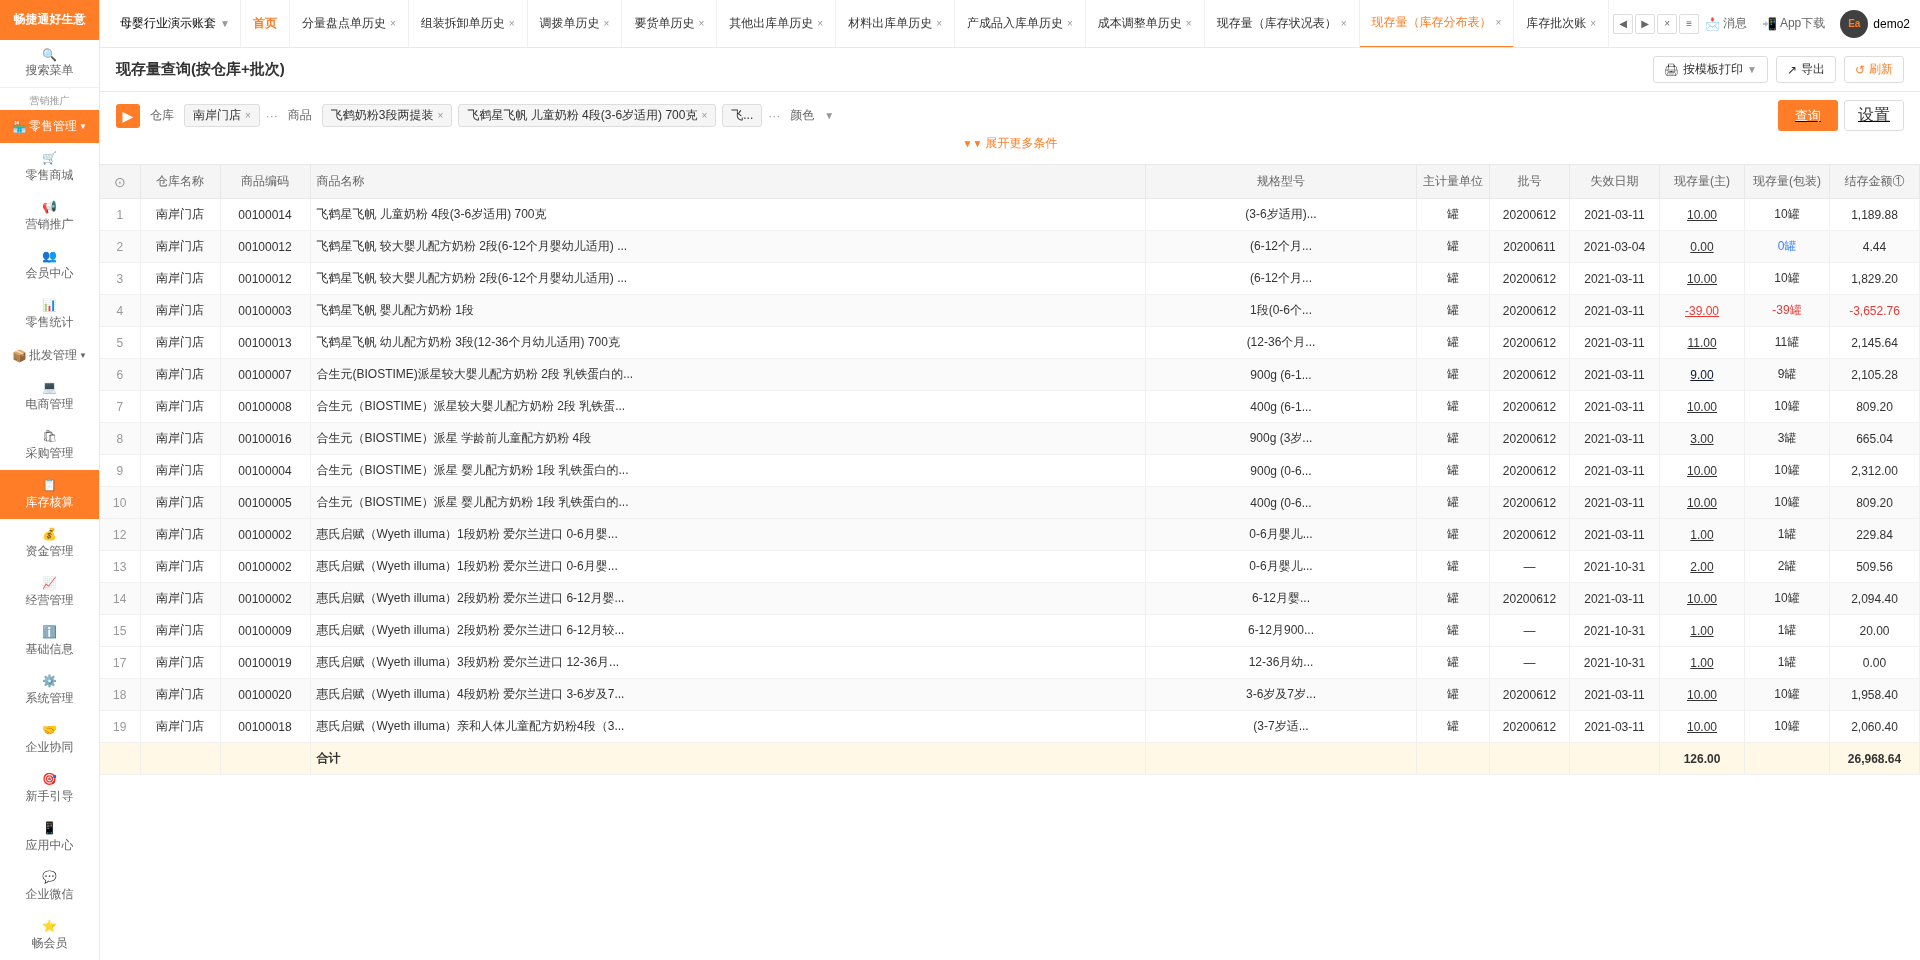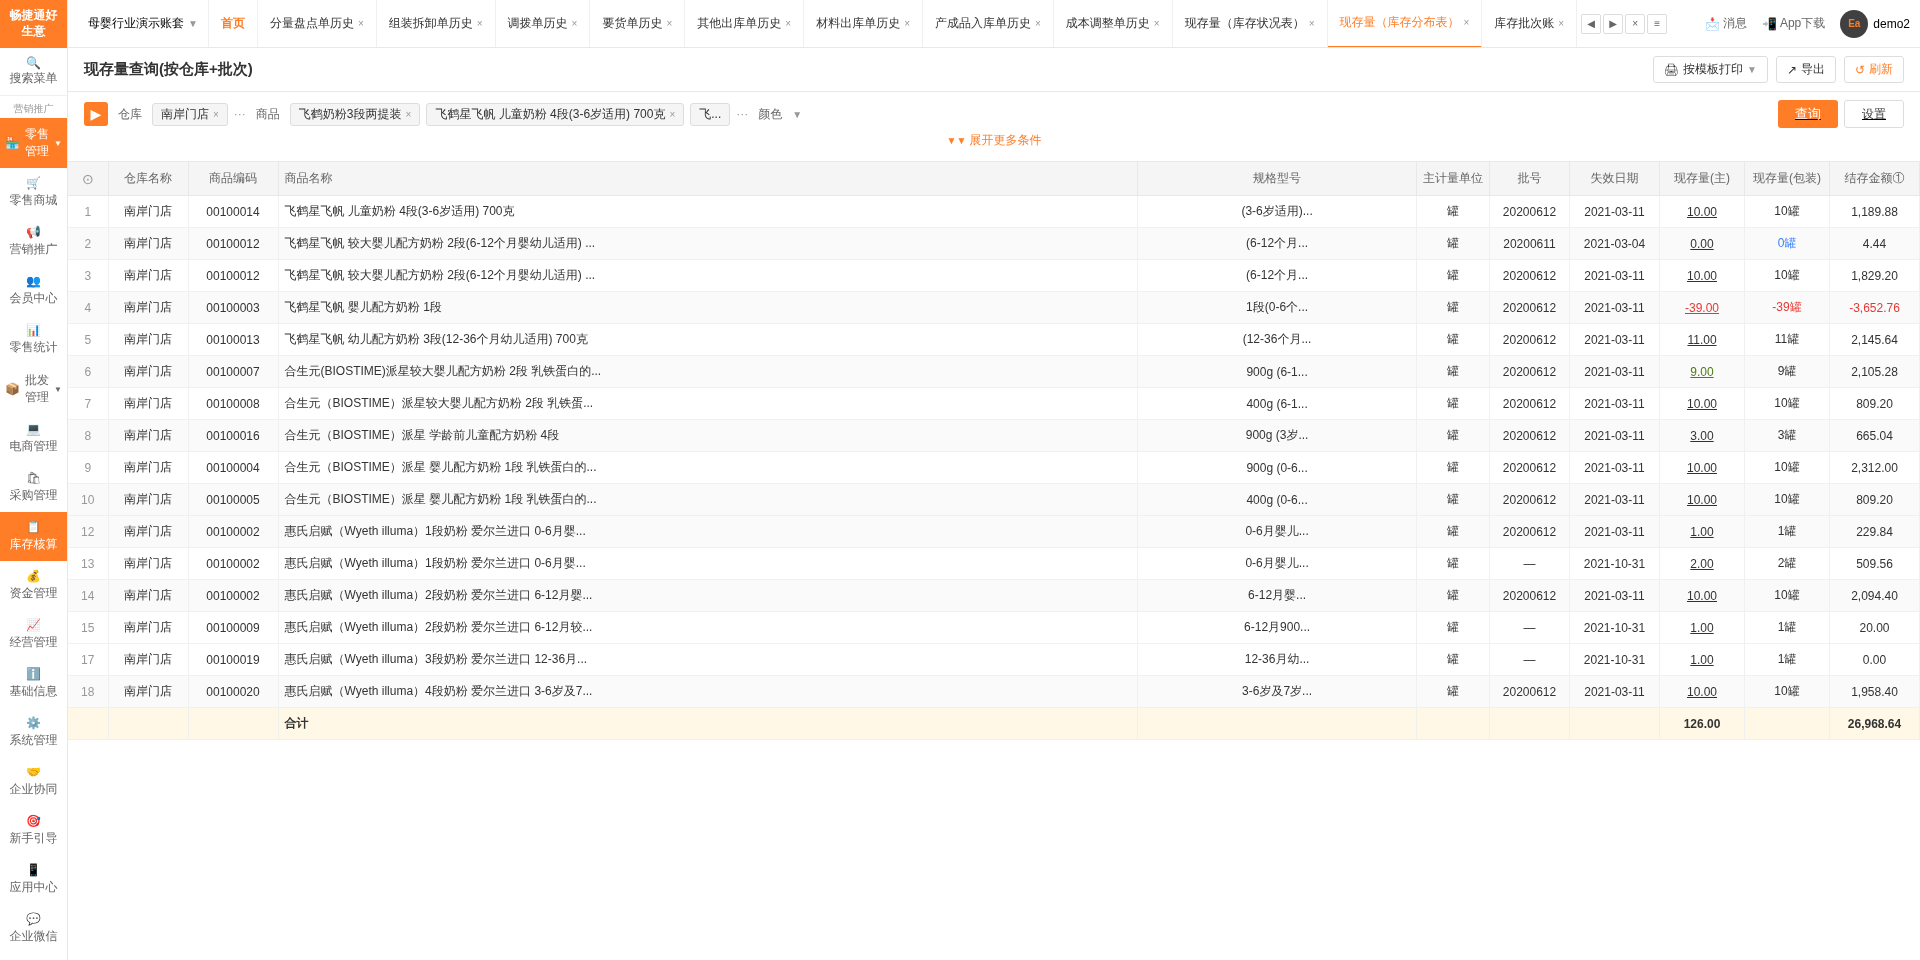--- a/index.html
+++ b/index.html
@@ -1,19 +1,19 @@
 <!DOCTYPE html>
 <html><head>
   <meta charset="utf-8">
   <style>
     * { box-sizing: border-box; margin: 0; padding: 0; font-family: 'Microsoft YaHei', Arial, sans-serif; font-size: 12px; }
     body { background: #f5f5f5; display: flex; height: 960px; overflow: hidden; }
 
     
-    .sidebar { width: 68px; background: #fff; display: flex; flex-direction: column; border-right: 1px solid #e8e8e8; flex-shrink: 0; }
+    .sidebar { width: 100px; background: #fff; display: flex; flex-direction: column; border-right: 1px solid #e8e8e8; flex-shrink: 0; }
     .sidebar-logo { background: #ff7d26; padding: 10px 5px; text-align: center; color: #fff; font-size: 11px; line-height: 1.3; font-weight: bold; height: 48px; display: flex; align-items: center; justify-content: center; }
     .sidebar-logo span { display: block; }
     .sidebar-search { padding: 8px 5px; text-align: center; color: #666; cursor: pointer; border-bottom: 1px solid #f0f0f0; font-size: 11px; }
     .sidebar-nav-title { padding: 6px 5px 2px; text-align: center; color: #999; font-size: 10px; }
     .sidebar-item { padding: 8px 5px; text-align: center; color: #666; cursor: pointer; font-size: 11px; display: flex; flex-direction: column; align-items: center; gap: 2px; }
     .sidebar-item.active { background: #ff7d26; color: #fff; }
     .arrow-indicator { font-size: 8px; }
 
     
     .main { flex: 1; display: flex; flex-direction: column; overflow: hidden; }
@@ -72,21 +72,21 @@
     .col-unit { width: 70px; }
     .col-batch { width: 80px; }
     .col-expire { width: 90px; }
     .col-stock1 { width: 85px; }
     .col-stock2 { width: 85px; }
     .col-amount { width: 90px; }
     .settings-icon { cursor: pointer; color: #999; font-size: 14px; }
 
     
     .btn-query { background: #ff7d26; color: #fff; border: none; padding: 5px 16px; border-radius: 3px; cursor: pointer; font-size: 13px; width: 60px; }
-    .btn-setting { background: #fff; color: #333; border: 1px solid #ddd; padding: 4px 12px; border-radius: 3px; cursor: pointer; font-size: 12px; width: 60px; }
+    .btn-setting { background: #fff; color: #333; border: 1px solid #ddd; padding: 4px 12px; border-radius: 3px; cursor: pointer; font-size: 16px; width: 60px; }
 
     
     .dropdown-arrow { color: #999; font-size: 10px; cursor: pointer; }
   </style>
 </head>
 <body>
 
 <div class="sidebar">
   <div class="sidebar-logo">
     <span>畅捷通好生意</span>
@@ -371,21 +371,21 @@
     </tr>
             <tr style="background: rgb(250, 250, 250);">
       <td class="row-num">6</td>
       <td>南岸门店</td>
       <td>00100007</td>
       <td class="col-name" style="text-align:left;overflow:hidden;text-overflow:ellipsis;white-space:nowrap;max-width:260px;">合生元(BIOSTIME)派星较大婴儿配方奶粉 2段 乳铁蛋白的...</td>
       <td style="overflow:hidden;text-overflow:ellipsis;white-space:nowrap;max-width:110px;">900g (6-1...</td>
       <td>罐</td>
       <td>20200612</td>
       <td>2021-03-11</td>
-      <td style="color:#4d7c0f;text-decoration:underline;cursor:pointer;">9.00</td>
+      <td style="color:#0f172a;text-decoration:underline;cursor:pointer;">9.00</td>
       <td style="color:#333;">9罐</td>
       <td style="color:#333;">2,105.28</td>
     </tr>
             <tr style="background: rgb(255, 255, 255);">
       <td class="row-num">7</td>
       <td>南岸门店</td>
       <td>00100008</td>
       <td class="col-name" style="text-align:left;overflow:hidden;text-overflow:ellipsis;white-space:nowrap;max-width:260px;">合生元（BIOSTIME）派星较大婴儿配方奶粉 2段 乳铁蛋...</td>
       <td style="overflow:hidden;text-overflow:ellipsis;white-space:nowrap;max-width:110px;">400g (6-1...</td>
       <td>罐</td>
@@ -505,20 +505,33 @@
       <td>00100020</td>
       <td class="col-name" style="text-align:left;overflow:hidden;text-overflow:ellipsis;white-space:nowrap;max-width:260px;">惠氏启赋（Wyeth illuma）4段奶粉 爱尔兰进口 3-6岁及7...</td>
       <td style="overflow:hidden;text-overflow:ellipsis;white-space:nowrap;max-width:110px;">3-6岁及7岁...</td>
       <td>罐</td>
       <td>20200612</td>
       <td>2021-03-11</td>
       <td style="color:#333;text-decoration:underline;cursor:pointer;">10.00</td>
       <td style="color:#333;">10罐</td>
       <td style="color:#333;">1,958.40</td>
     </tr>
+            <tr style="background: rgb(255, 255, 255);">
+      <td class="row-num">19</td>
+      <td>南岸门店</td>
+      <td>00100018</td>
+      <td class="col-name" style="text-align:left;overflow:hidden;text-overflow:ellipsis;white-space:nowrap;max-width:260px;">惠氏启赋（Wyeth illuma）亲和人体儿童配方奶粉4段（3...</td>
+      <td style="overflow:hidden;text-overflow:ellipsis;white-space:nowrap;max-width:110px;">(3-7岁适...</td>
+      <td>罐</td>
+      <td>20200612</td>
+      <td>2021-03-11</td>
+      <td style="color:#333;text-decoration:underline;cursor:pointer;">10.00</td>
+      <td style="color:#333;">10罐</td>
+      <td style="color:#333;">2,060.40</td>
+    </tr>
           </tbody>
         <tfoot>
           <tr class="total-row">
             <td></td>
             <td></td>
             <td></td>
             <td style="text-align:left;">合计</td>
             <td></td>
             <td></td>
             <td></td>

